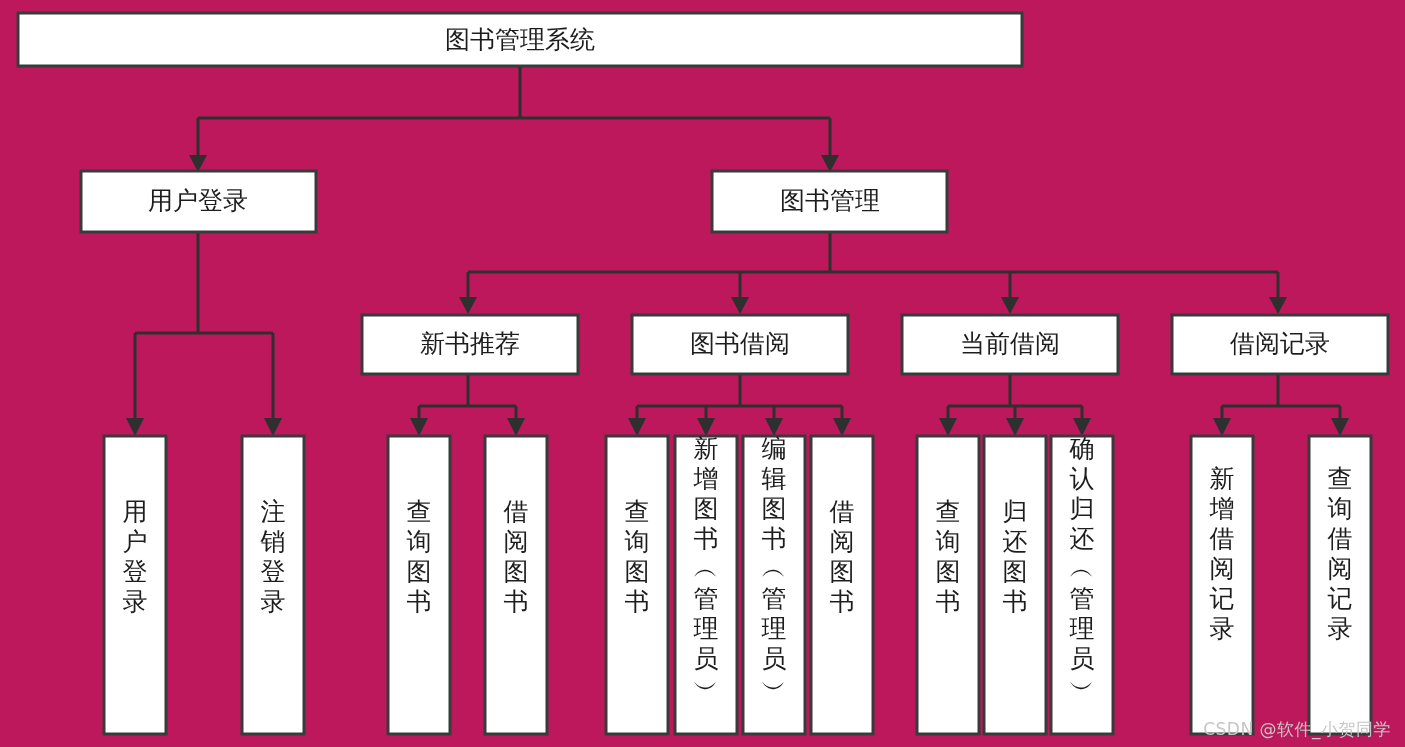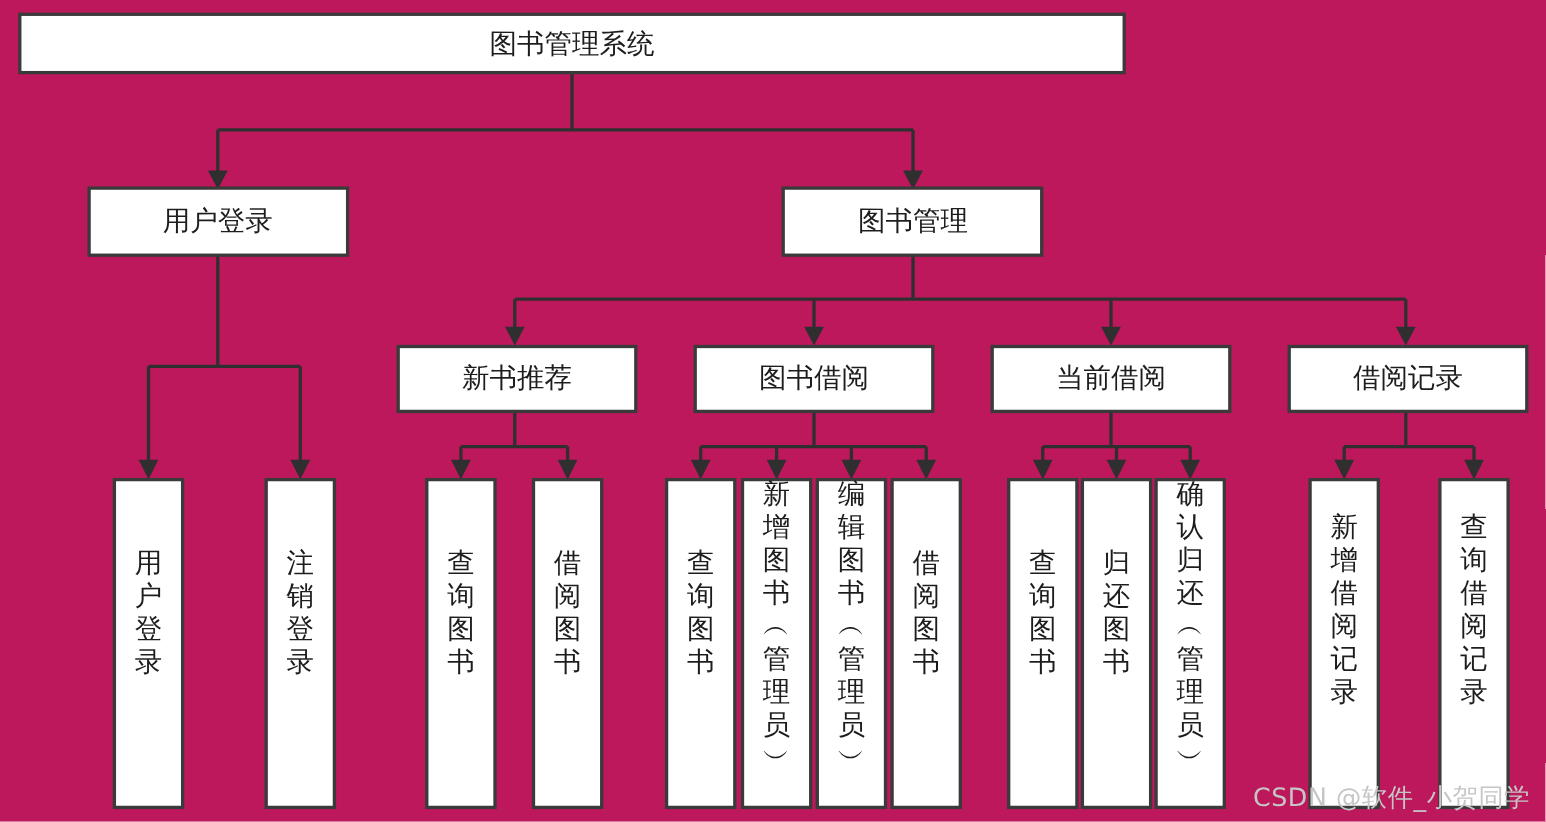--- a/index.html
+++ b/index.html
@@ -51,21 +51,21 @@
   }
   .arrow-head {
     fill: #2f2f2f;
     stroke: none;
   }
   .watermark {
     position: absolute;
     right: 14px;
     bottom: 6px;
     color: #c6c6c6;
-    font-size: 23px;
+    font-size: 17px;
     font-family: "DejaVu Sans", "Liberation Sans", sans-serif;
     letter-spacing: 0.5px;
     white-space: nowrap;
     user-select: none;
   }
 </style>
 </head>
 <body>
 
 <div id="diagram-root">

